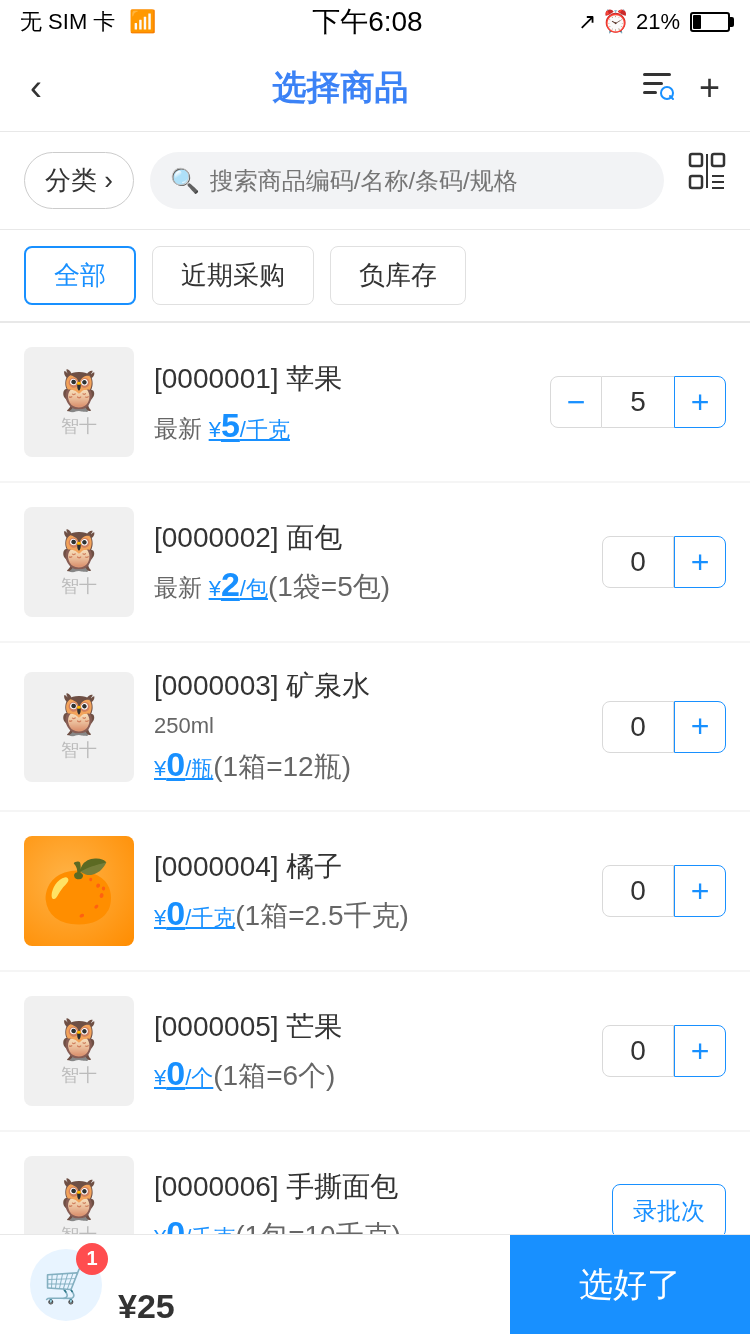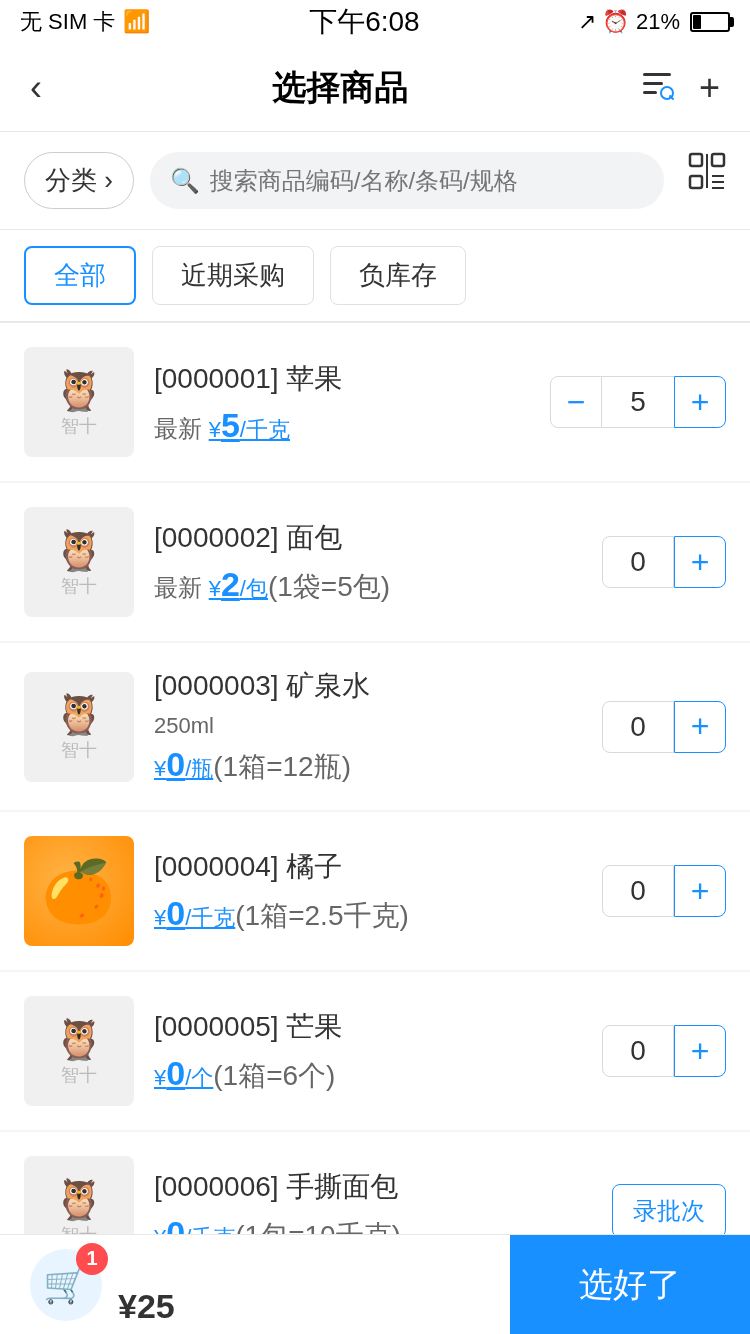--- a/index.html
+++ b/index.html
@@ -16,21 +16,21 @@
     .status-bar {
       background: #fff;
       height: 44px;
       display: flex;
       align-items: center;
       justify-content: space-between;
       padding: 0 20px;
       font-size: 24px;
       color: #000;
     }
-    .status-left { display: flex; align-items: center; gap: 8px; font-size: 22px; }
+    .status-left { display: flex; align-items: center; gap: 14px; font-size: 22px; }
     .status-center { font-size: 28px; font-weight: 500; }
     .status-right { display: flex; align-items: center; gap: 6px; font-size: 22px; }
     .battery-icon {
       display: inline-block;
       width: 40px; height: 20px;
       border: 2px solid #000;
       border-radius: 3px;
       position: relative;
       margin-left: 4px;
     }
@@ -54,21 +54,21 @@
     
     .nav-bar {
       background: #fff;
       height: 88px;
       display: flex;
       align-items: center;
       justify-content: space-between;
       padding: 0 30px;
       border-bottom: 1px solid #e8e8e8;
     }
-    .nav-title { font-size: 34px; font-weight: 600; color: #000000; text-align: right; }
+    .nav-title { font-size: 34px; font-weight: 600; color: #3b82f6; text-align: right; }
     .nav-back { font-size: 36px; color: #333; cursor: pointer; }
     .nav-right { display: flex; align-items: center; gap: 24px; }
     .nav-filter-icon, .nav-add-icon { font-size: 36px; color: #333; cursor: pointer; }
 
     
     .filter-bar {
       background: #fff;
       padding: 20px 24px;
       display: flex;
       gap: 16px;

